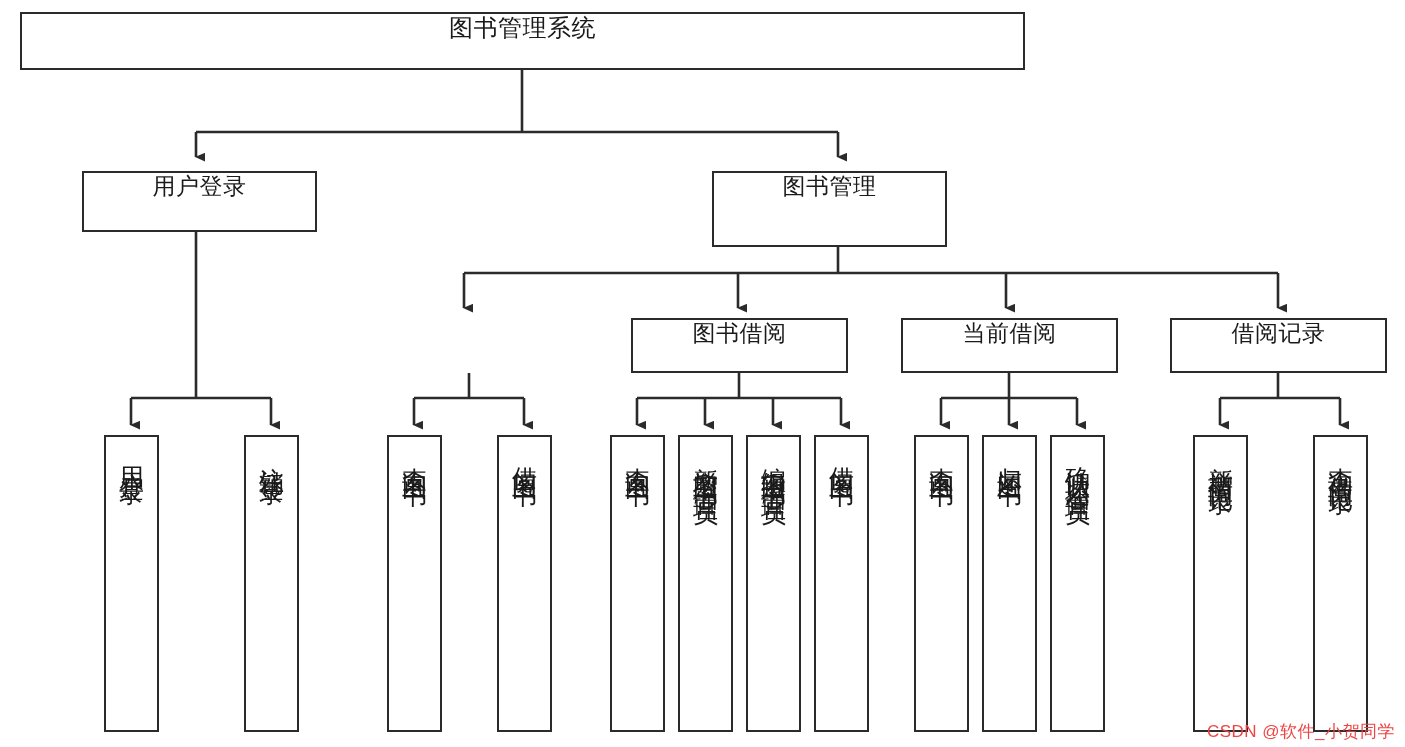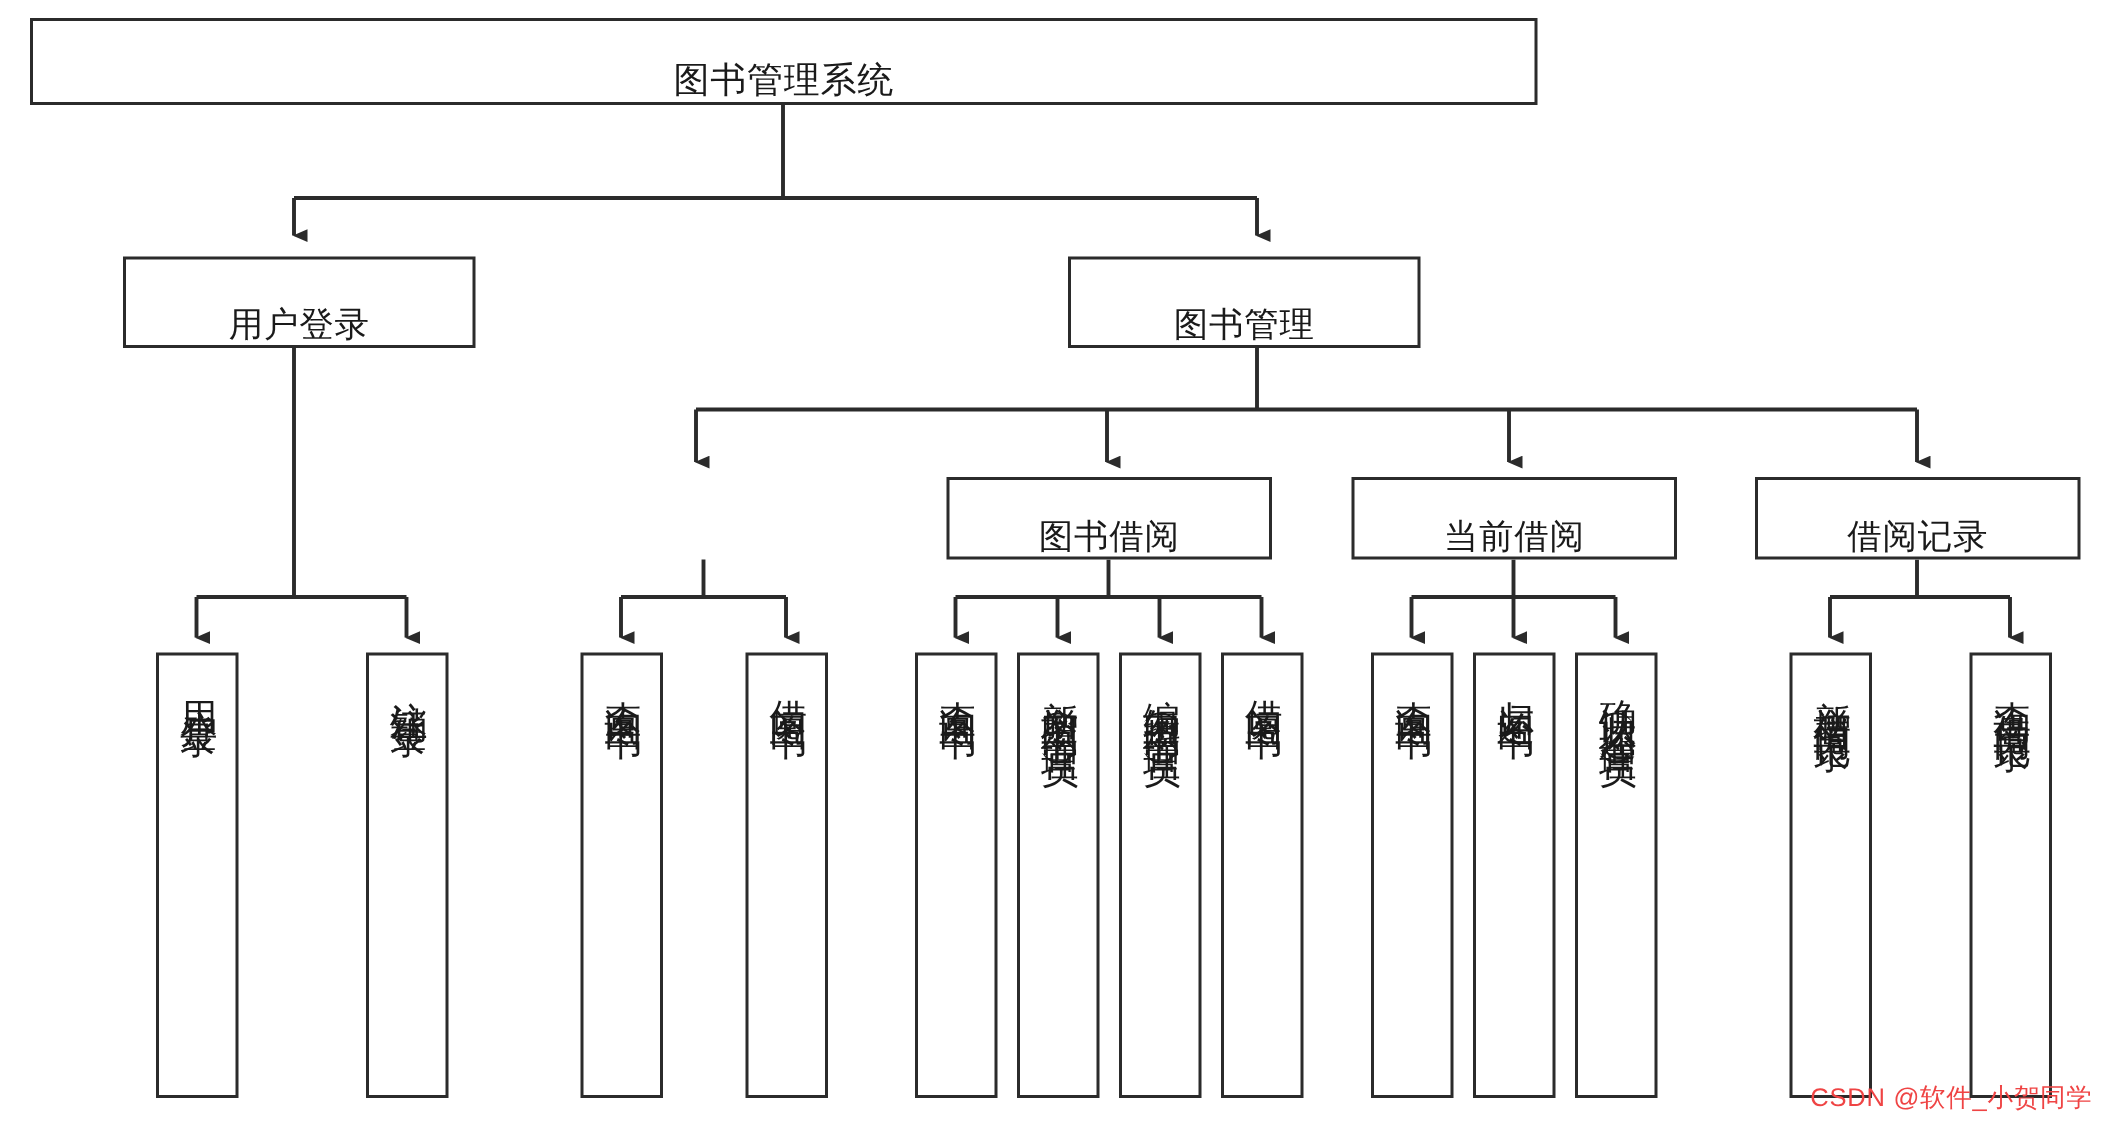--- a/index.html
+++ b/index.html
@@ -25,21 +25,21 @@
     width: 1405px;
     height: 747px;
     pointer-events: none;
   }
   .node {
     position: absolute;
     box-sizing: border-box;
     background: #ffffff;
     border: 2px solid #2b2b2b;
     display: flex;
-    align-items: flex-end;
+    align-items: flex-start;
     justify-content: center;
     color: #1a1a1a;
   }
   .node .node-label {
     display: block;
     text-align: center;
     line-height: 1.18;
     white-space: pre;
   }
   
@@ -131,21 +131,21 @@
     </g>
   </svg>
 
   <div class="node h root" style="left:20px; top:12px; width:1005px; height:58px;">
     <span class="node-label">图书管理系统</span>
   </div>
 
   <div class="node h" style="left:82px; top:171px; width:235px; height:61px;">
     <span class="node-label">用户登录</span>
   </div>
-  <div class="node h" style="left:712px; top:171px; width:235px; height:61px;">
+  <div class="node h" style="left:712px; top:171px; width:235px; height:76px;">
     <span class="node-label">图书管理</span>
   </div>
 
   <div class="node h" style="left:901px; top:318px; width:217px; height:55px;">
     <span class="node-label">当前借阅</span>
   </div>
   <div class="node h" style="left:631px; top:318px; width:217px; height:55px;">
     <span class="node-label">图书借阅</span>
   </div>
   <div class="node h" style="left:1170px; top:318px; width:217px; height:55px;">

